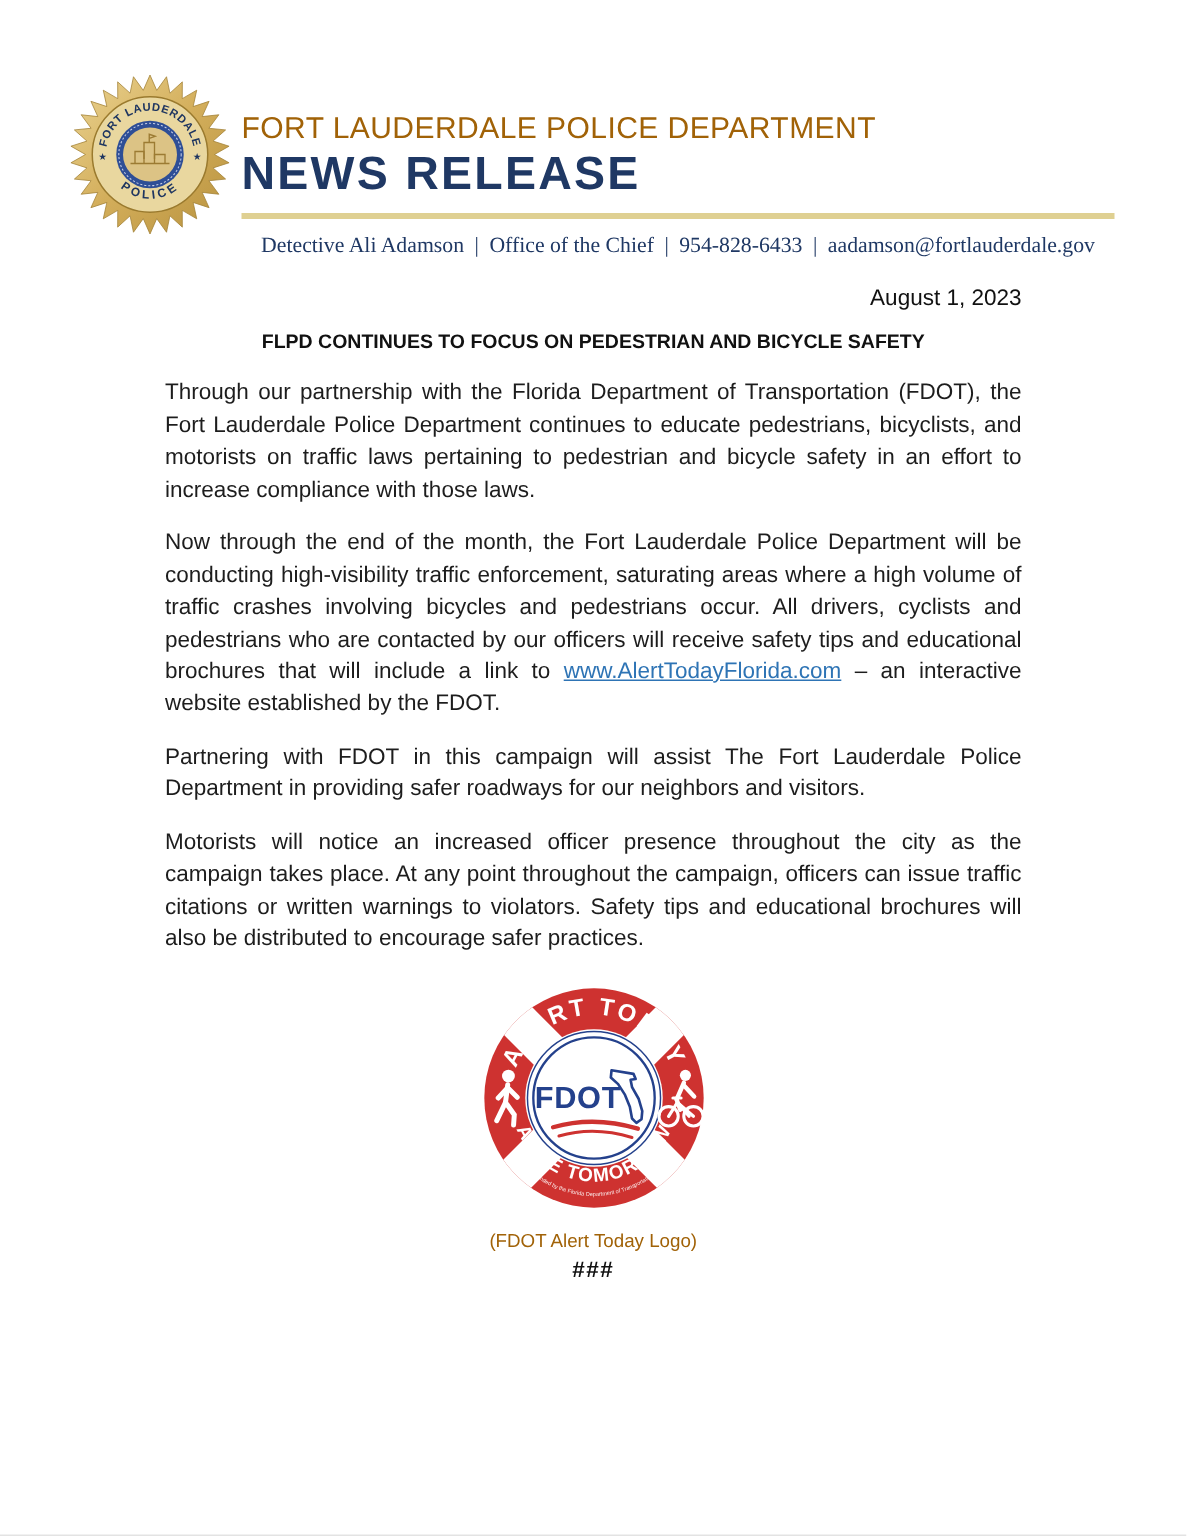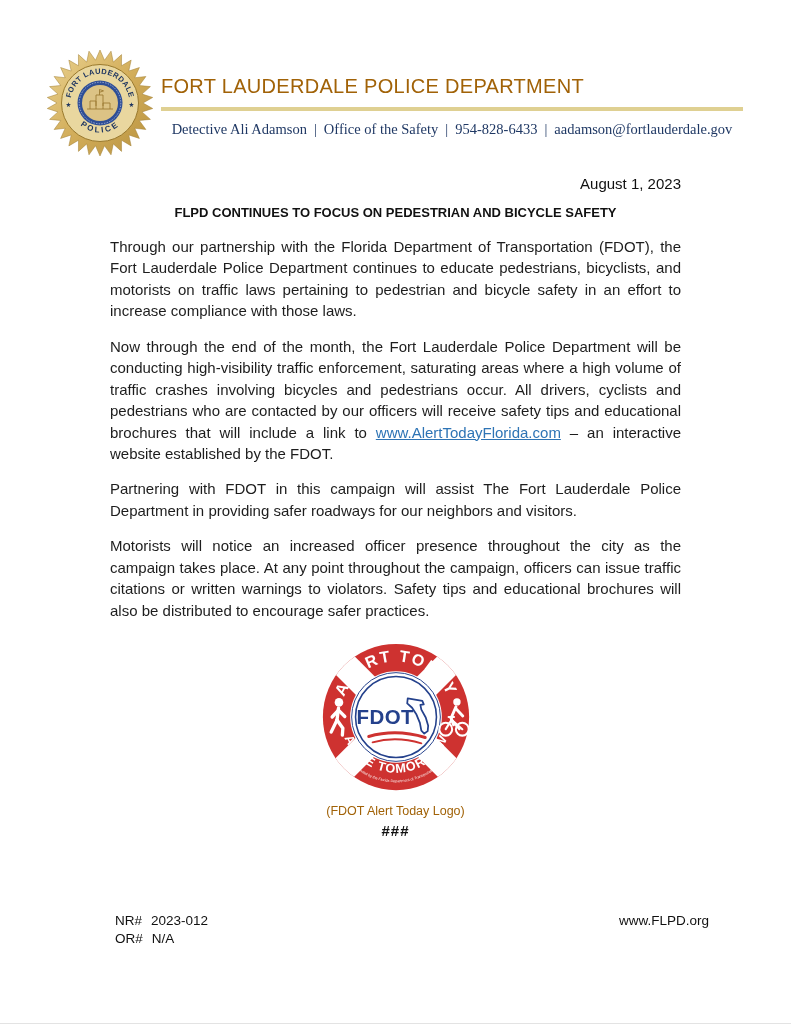--- a/index.html
+++ b/index.html
@@ -90,23 +90,24 @@
         <path d="M42,61 H68"></path>
         <path d="M45,61 V53 H51 V61"></path>
         <path d="M51,58 V47 H58 V58"></path>
         <path d="M58,61 V55 H65 V61"></path>
         <path d="M54.5,47 V41.5 l4,1.4 -4,1.4"></path>
       </g>
     </svg>
 
     <div class="header-text">
       <div class="dept">FORT LAUDERDALE POLICE DEPARTMENT</div>
+      <div class="news-release">NEWS RELEASE</div>
       <div class="gold-rule"></div>
       <div class="contact">
-        <span>Detective Ali Adamson</span><span class="sep">|</span><span>Office of the Safety</span><span class="sep">|</span><span>954-828-6433</span><span class="sep">|</span><span>aadamson@fortlauderdale.gov</span>
+        <span>Detective Ali Adamson</span><span class="sep">|</span><span>Office of the Chief</span><span class="sep">|</span><span>954-828-6433</span><span class="sep">|</span><span>aadamson@fortlauderdale.gov</span>
       </div>
     </div>
   </div>
 
   <div class="content">
     <div class="date">August 1, 2023</div>
     <div class="headline">FLPD CONTINUES TO FOCUS ON PEDESTRIAN AND BICYCLE SAFETY</div>
 
     <p class="body">Through our partnership with the Florida Department of Transportation (FDOT), the Fort Lauderdale Police Department continues to educate pedestrians, bicyclists, and motorists on traffic laws pertaining to pedestrian and bicycle safety in an effort to increase compliance with those laws.</p>
 
@@ -178,25 +179,14 @@
         <text font-size="3.8" fill="#ffffff" opacity="0.9">
           <textPath href="#farcFine" startOffset="50%" text-anchor="middle">Funded by the Florida Department of Transportation</textPath>
         </text>
       </svg>
     </div>
 
     <div class="caption">(FDOT Alert Today Logo)</div>
     <div class="endmark">###</div>
   </div>
 
-  <div class="footer">
-    <div class="refs">
-      <div class="ref-line">
-        <span>NR#</span><span class="val">2023-012</span>
-      </div>
-      <div class="ref-line">
-        <span>OR#</span><span class="val">N/A</span>
-      </div>
-    </div>
-    <div class="website">www.FLPD.org</div>
-  </div>
 
 </div>
 
 </body></html>

